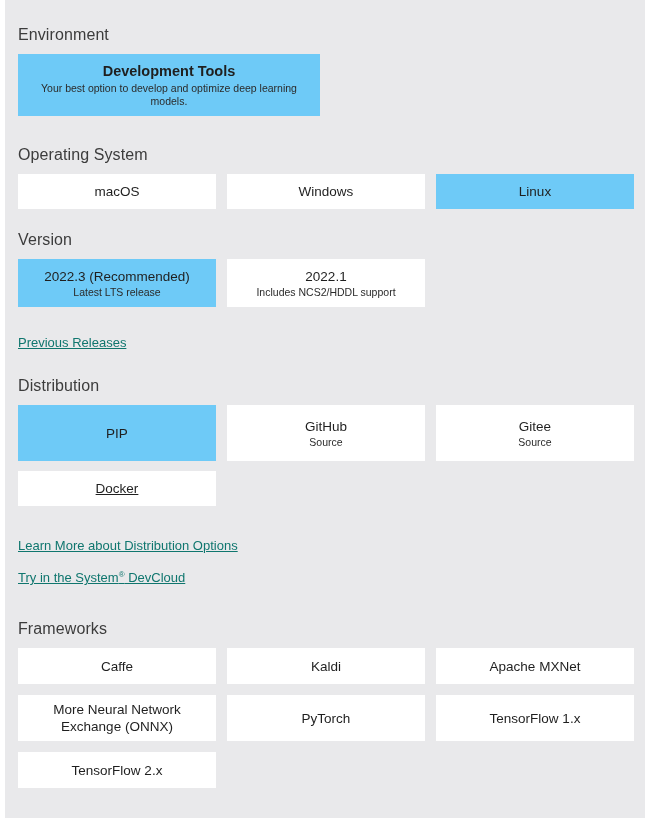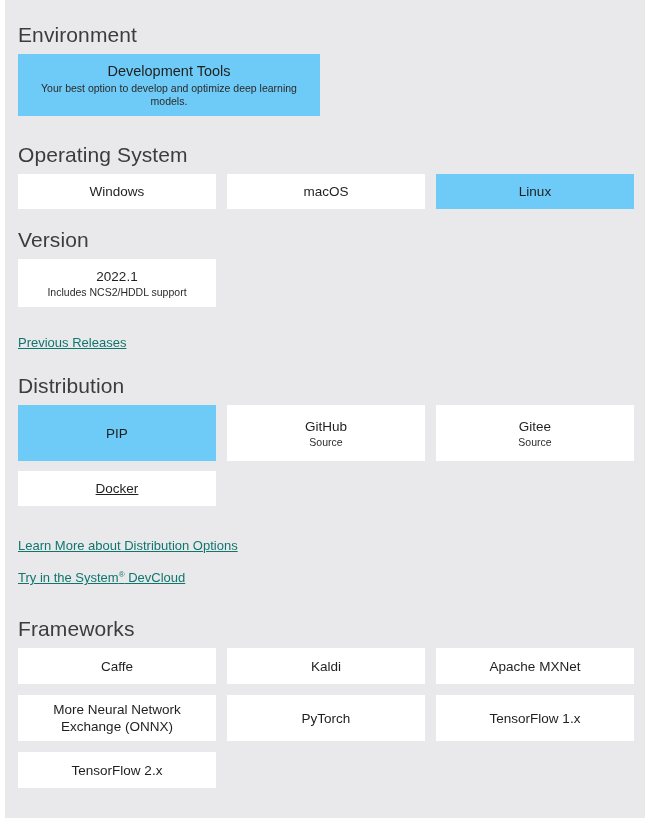--- a/index.html
+++ b/index.html
@@ -23,21 +23,21 @@
     height: 818px;
     background: #e9e9eb;
     box-sizing: border-box;
     padding: 0;
     overflow: hidden;
   }
   .section {
     position: relative;
   }
   .section-title {
-    font-size: 21px;
+    font-size: 16px;
     font-weight: 300;
     color: #3c3c3c;
     letter-spacing: 0.1px;
     margin: 0;
     padding: 0 0 6px 13px;
     line-height: 26px;
     font-family: "Liberation Sans", sans-serif;
   }
   .tile-row {
     display: flex;
@@ -78,20 +78,21 @@
     background: #6ecaf7;
   }
   
   .row-env .tile {
     width: 302px;
     height: 62px;
   }
   .row-env .tile .t-label {
     font-size: 14.5px;
     line-height: 19px;
+    font-weight: bold;
   }
   .row-env .tile .t-sub {
     font-size: 10.5px;
     line-height: 13px;
     max-width: 272px;
   }
   .row-os .tile {
     width: 198px;
     height: 35px;
   }
@@ -154,36 +155,40 @@
       </div>
     </div>
   </div>
 
   <div class="sp-26"></div>
 
   <div class="section">
     <h2 class="section-title">Operating System</h2>
     <div class="tile-row row-os">
       <div class="tile">
+        <span class="t-label">macOS</span>
+      </div>
+      <div class="tile">
         <span class="t-label">Windows</span>
-      </div>
-      <div class="tile">
-        <span class="t-label">macOS</span>
       </div>
       <div class="tile selected">
         <span class="t-label">Linux</span>
       </div>
     </div>
   </div>
 
   <div class="sp-18"></div>
 
   <div class="section">
     <h2 class="section-title">Version</h2>
     <div class="tile-row row-ver">
+      <div class="tile selected">
+        <span class="t-label">2022.3 (Recommended)</span>
+        <span class="t-sub">Latest LTS release</span>
+      </div>
       <div class="tile">
         <span class="t-label">2022.1</span>
         <span class="t-sub">Includes NCS2/HDDL support</span>
       </div>
     </div>
   </div>
 
   <div class="sp-26"></div>
 
   <div class="link-row">

